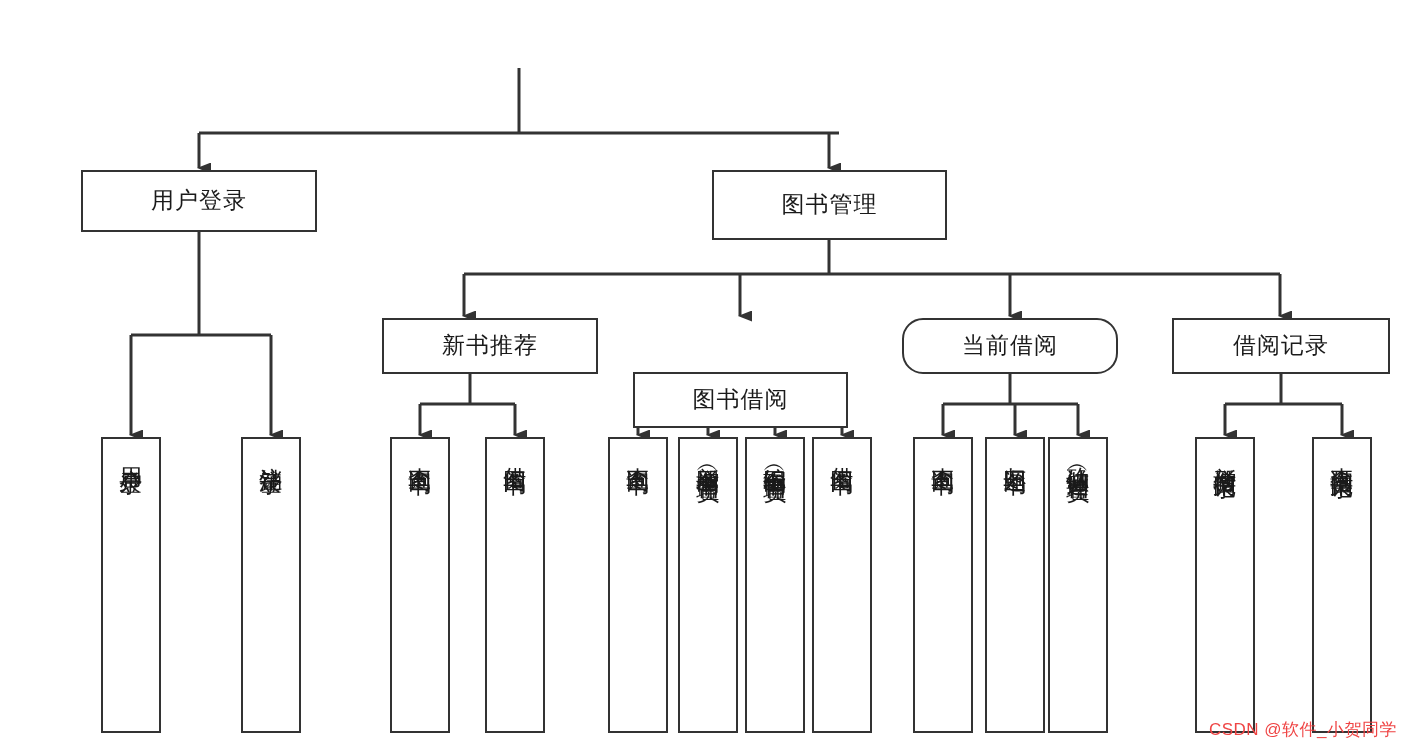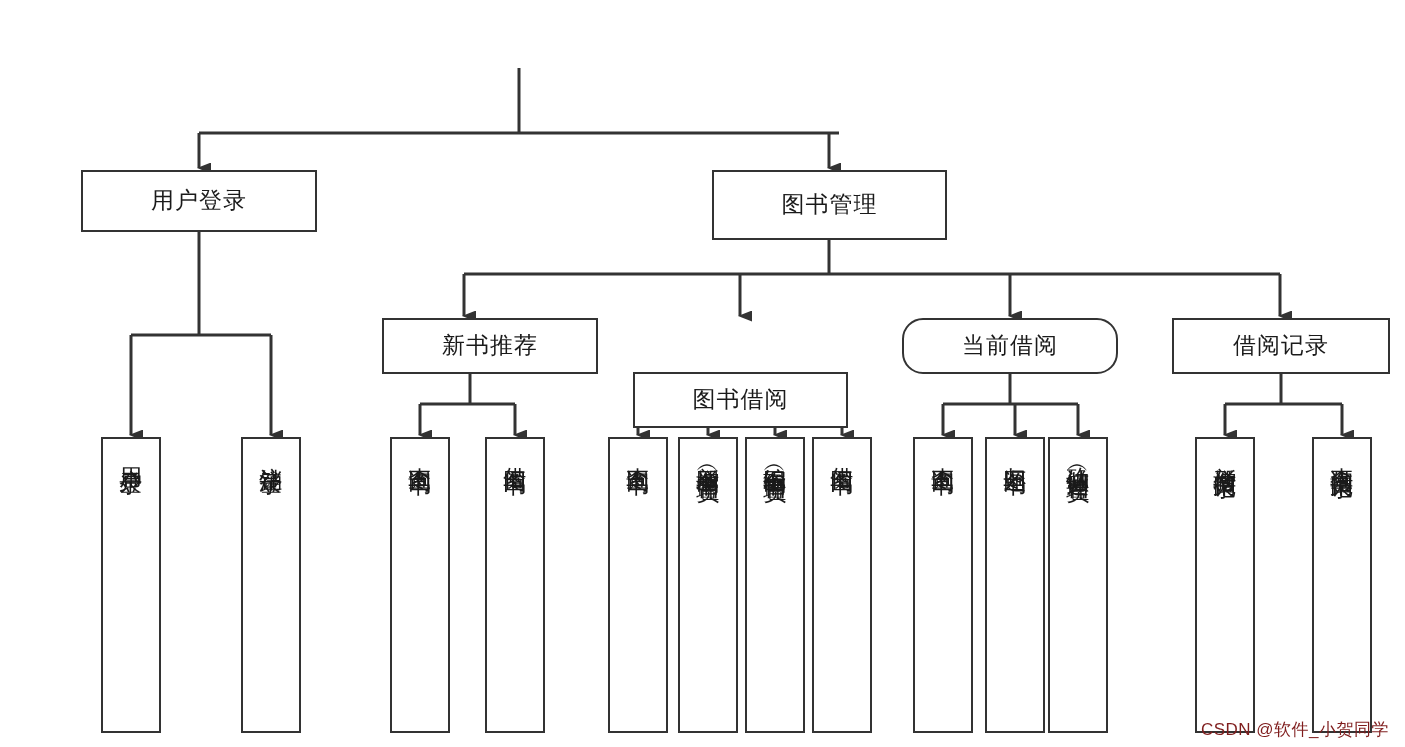--- a/index.html
+++ b/index.html
@@ -55,24 +55,24 @@
     writing-mode: vertical-rl;
     text-orientation: upright;
     font-size: 23px;
     line-height: 1.32;
     letter-spacing: 2px;
     text-align: left;
     color: #1a1a1a;
   }
   #watermark {
     position: absolute;
-    right: 16px;
+    right: 8px;
     bottom: 6px;
     font-size: 17px;
-    color: #7f1d1d;
+    color: #ef4444;
     letter-spacing: 0.5px;
     z-index: 5;
     white-space: nowrap;
     margin-top: 47px;
   }
 </style>
 </head>
 <body>
 
 <div id="diagram-root">

